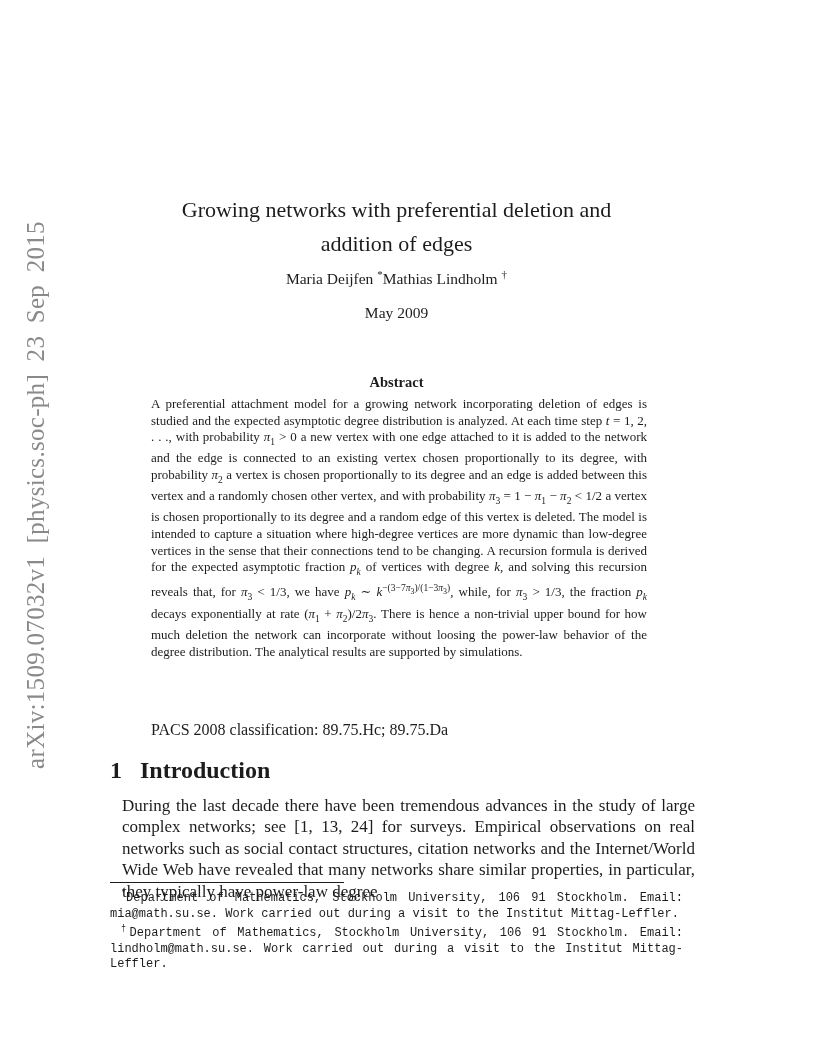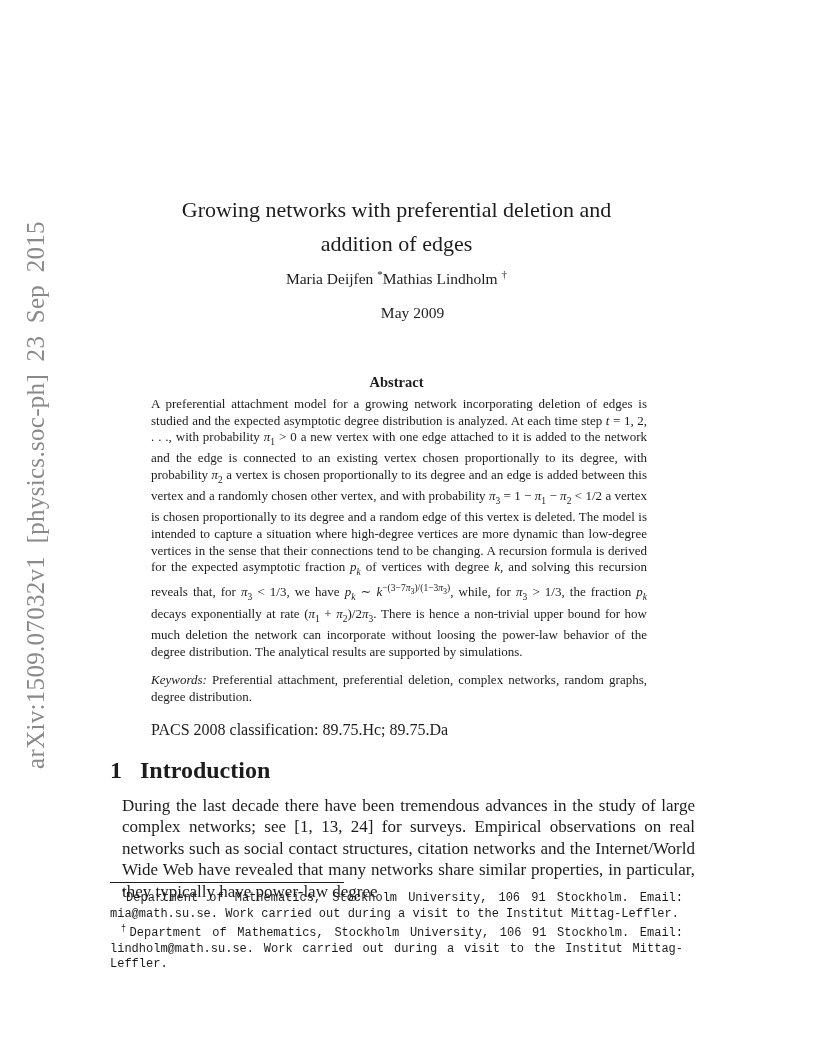--- a/index.html
+++ b/index.html
@@ -33,21 +33,21 @@
     font-size: 22px;
     line-height: 34px;
   }
   .authors-row {
     left: 0; top: 268px; width: 573px;
     display: flex; justify-content: center; 
     font-size: 15.5px;
   }
   .author sup { font-size: 11px; }
   .date-line {
-    left: 16px; top: 304px; width: 573px;
+    left: 0; top: 304px; width: 573px;
     text-align: center; font-size: 15.5px;
   }
   .abstract-heading {
     left: 0; top: 374px; width: 573px;
     text-align: center; font-weight: bold; font-size: 14.5px;
   }
   .abstract-body {
     left: 41px; top: 396px; width: 496px;
     font-size: 13px; line-height: 16.6px;
     text-align: justify;
@@ -107,21 +107,20 @@
       <span class="author"><span>Mathias Lindholm</span>
         <sup>†</sup></span>
     </div>
 
     <div class="abs-pos date-line" style="top: 304px;">May 2009</div>
 
     <div class="abs-pos abstract-heading" style="top: 374px;">Abstract</div>
 
     <div class="abs-pos abstract-body" style="top: 396px;">A preferential attachment model for a growing network incorporating deletion of edges is studied and the expected asymptotic degree distribution is analyzed. At each time step <i>t</i> = 1, 2, . . ., with probability <i>π</i><sub>1</sub> &gt; 0 a new vertex with one edge attached to it is added to the network and the edge is connected to an existing vertex chosen proportionally to its degree, with probability <i>π</i><sub>2</sub> a vertex is chosen proportionally to its degree and an edge is added between this vertex and a randomly chosen other vertex, and with probability <i>π</i><sub>3</sub> = 1 − <i>π</i><sub>1</sub> − <i>π</i><sub>2</sub> &lt; 1/2 a vertex is chosen proportionally to its degree and a random edge of this vertex is deleted. The model is intended to capture a situation where high-degree vertices are more dynamic than low-degree vertices in the sense that their connections tend to be changing. A recursion formula is derived for the expected asymptotic fraction <i>p</i><sub><i>k</i></sub> of vertices with degree <i>k</i>, and solving this recursion reveals that, for <i>π</i><sub>3</sub> &lt; 1/3, we have <i>p</i><sub><i>k</i></sub> ∼ <i>k</i><sup>−(3−7<i>π</i><sub>3</sub>)/(1−3<i>π</i><sub>3</sub>)</sup>, while, for <i>π</i><sub>3</sub> &gt; 1/3, the fraction <i>p</i><sub><i>k</i></sub> decays exponentially at rate (<i>π</i><sub>1</sub> + <i>π</i><sub>2</sub>)/2<i>π</i><sub>3</sub>. There is hence a non-trivial upper bound for how much deletion the network can incorporate without loosing the power-law behavior of the degree distribution. The analytical results are supported by simulations.</div>
 
-    <div class="abs-pos keywords-par" style="top: 672px;"><span class="kw-label">Keywords:</span><span> Preferential attachment, preferential deletion, complex networks, random graphs, degree distribution.</span></div>
 
     <div class="abs-pos pacs-par" style="top: 722px;">PACS 2008 classification: 89.75.Hc; 89.75.Da</div>
 
     <div class="abs-pos section-heading" style="top: 757px;">
       <span class="sec-num">1</span><span>Introduction</span>
     </div>
 
     <div class="abs-pos intro-par" style="top: 795px;">During the last decade there have been tremendous advances in the study of large complex networks; see [1, 13, 24] for surveys. Empirical observations on real networks such as social contact structures, citation networks and the Internet/World Wide Web have revealed that many networks share similar properties, in particular, they typically have power-law degree</div>
 
     <div class="abs-pos footnote-rule" style="top: 882px;"></div>

